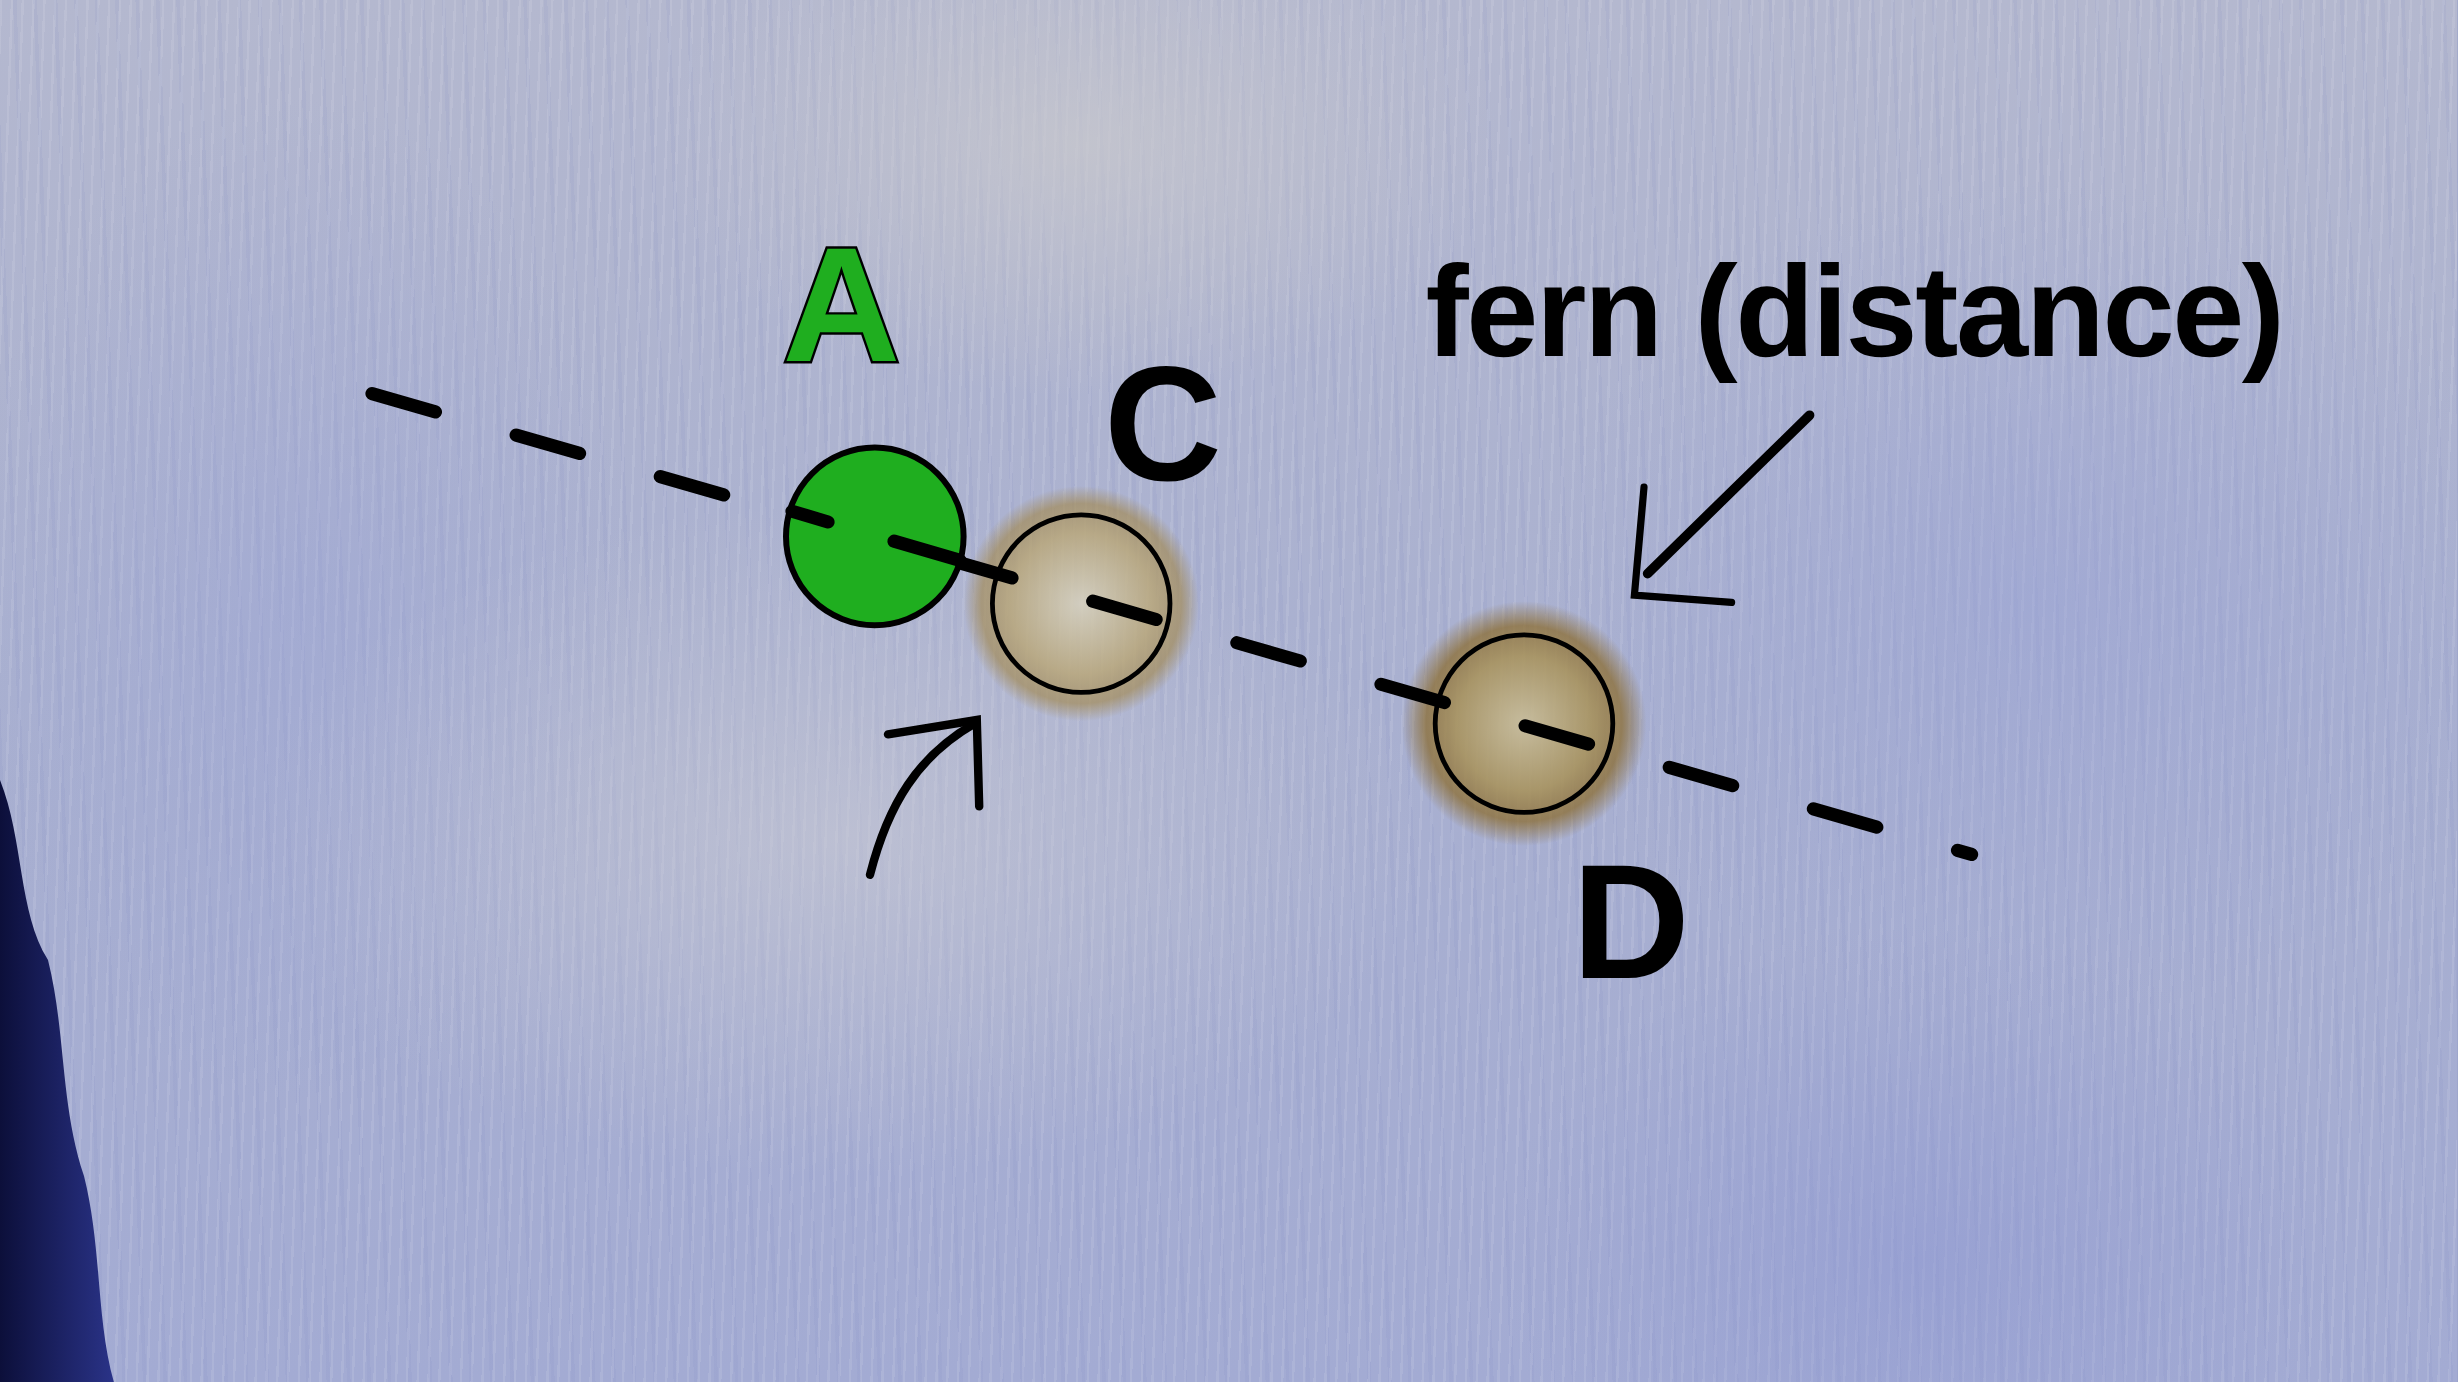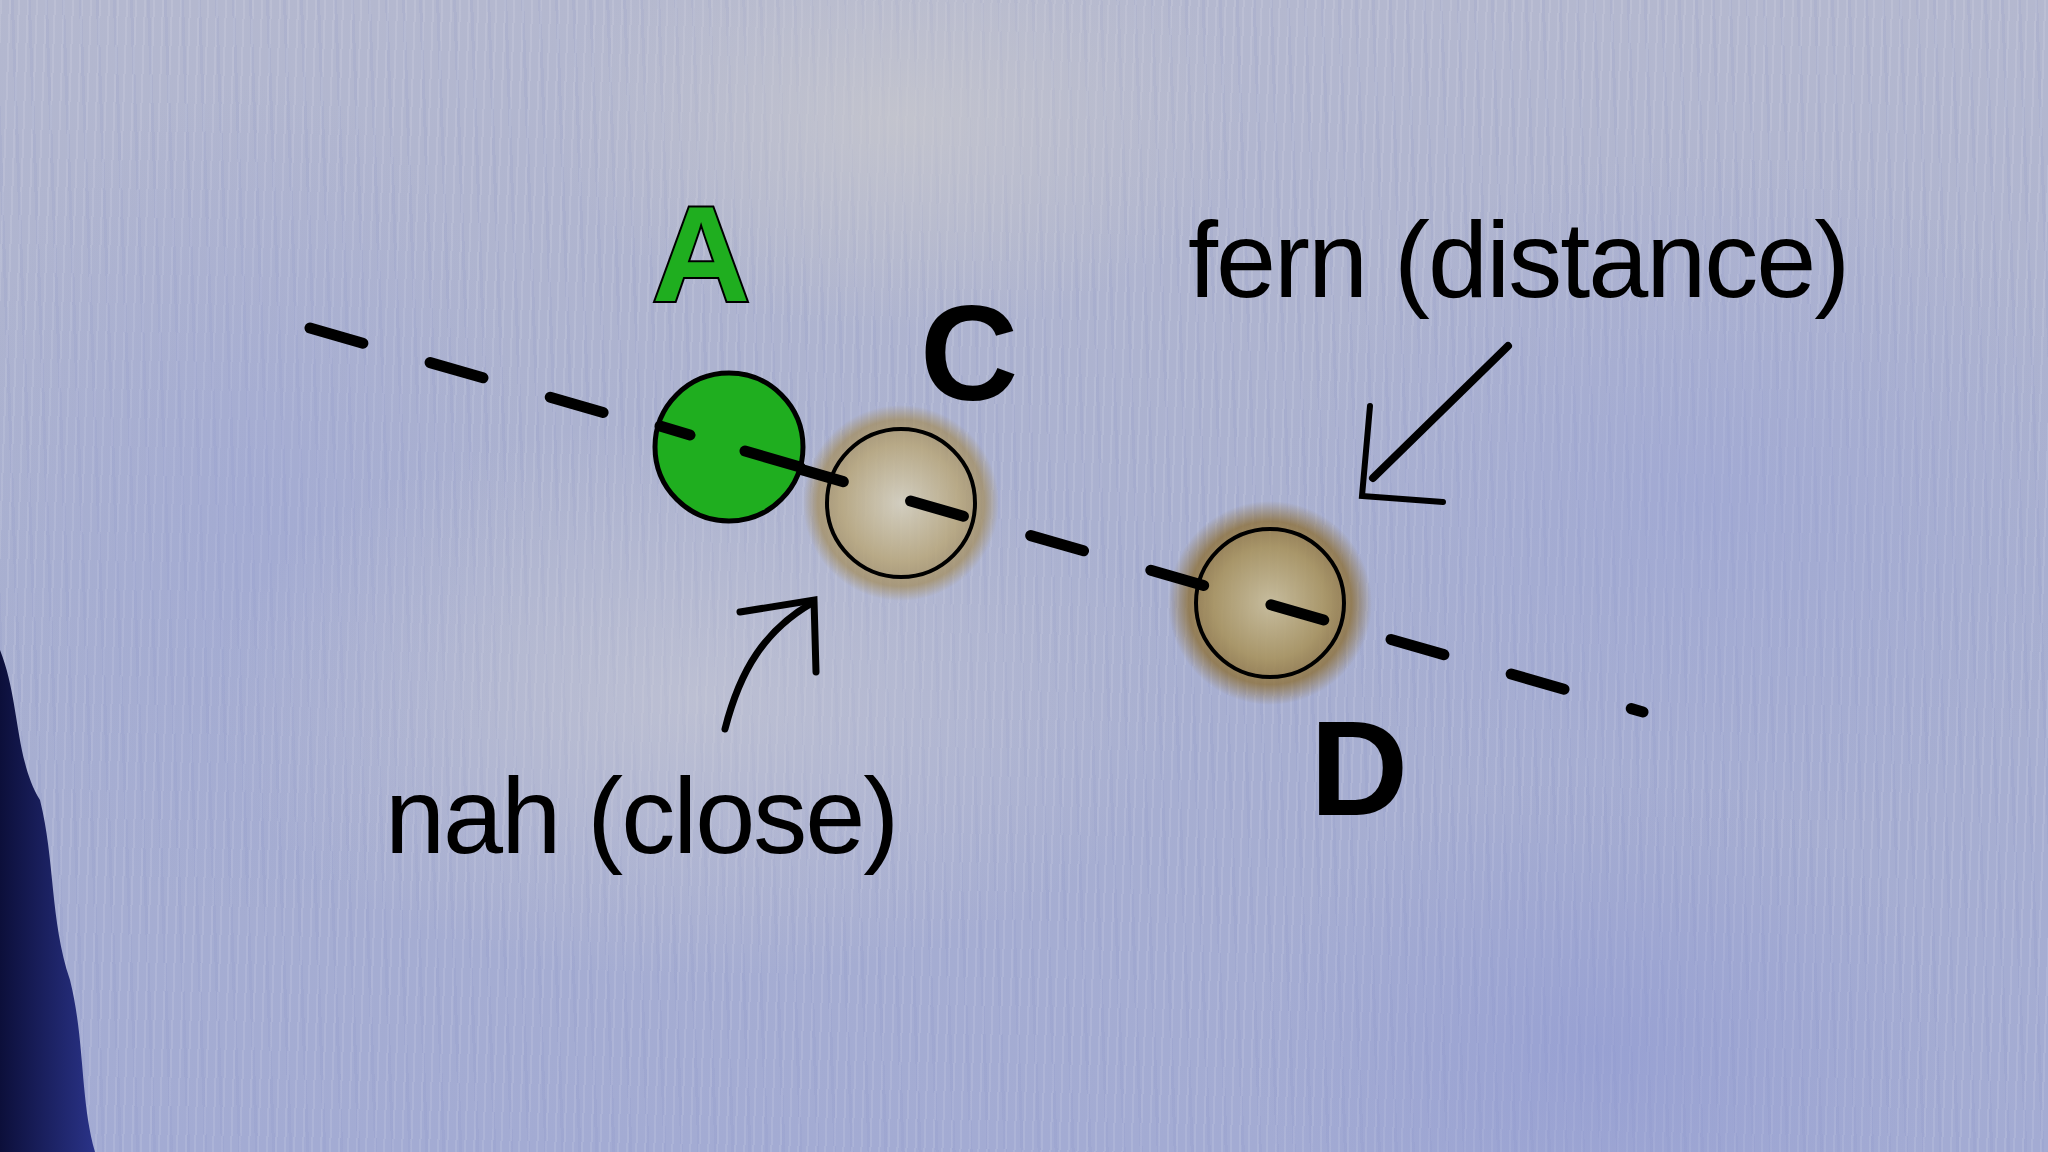--- a/index.html
+++ b/index.html
@@ -15,21 +15,21 @@
         radial-gradient(ellipse 400px 600px at 250px 500px, rgba(150,160,215,0.35), transparent 70%),
         repeating-linear-gradient(92deg, rgba(255,255,255,0.10) 0px, rgba(255,255,255,0.10) 2px, transparent 2px, transparent 9px),
         repeating-linear-gradient(88deg, rgba(120,130,190,0.10) 0px, rgba(120,130,190,0.10) 3px, transparent 3px, transparent 17px),
         linear-gradient(180deg, #b4b8cf 0%, #a9b0d0 50%, #a3abd3 100%);
     }
     .label {
       position: absolute; font-family: "Liberation Sans", sans-serif;
       color: #000; white-space: nowrap; line-height: 1;
     }
     .big-letter { font-weight: bold; font-size: 136px; }
-    .caption { font-size: 108px; font-weight: normal; letter-spacing: -2px; }
+    .caption { font-size: 108px; font-weight: bold; letter-spacing: -2px; }
     svg.overlay { position: absolute; left: 0; top: 0; }
   </style>
 </head>
 <body>
 
 <div class="stage">
   <div class="bg"></div>
 
   <svg class="overlay" width="2048" height="1152" viewBox="0 0 2048 1152">
     <defs>
@@ -72,14 +72,13 @@
 
     <path d="M1508,346 L1373,478" fill="none" stroke="#000" stroke-width="8" stroke-linecap="round"></path>
     <path d="M1370,406 L1362,496 L1443,502" fill="none" stroke="#000" stroke-width="6" stroke-linecap="round" stroke-linejoin="miter"></path>
   </svg>
 
   <div class="label big-letter" style="left:652px; top:186px; color:#1fae1f; -webkit-text-stroke:4px #000; paint-order: stroke fill;">A</div>
   <div class="label big-letter" style="left:920px; top:285px;">C</div>
   <div class="label big-letter" style="left:1310px; top:700px;">D</div>
 
   <div class="label caption" style="left:1188px; top:206px;">fern (distance)</div>
-  <div class="label caption" style="left:385px; top:762px;">nah (close)</div>
 </div>
 
 </body></html>

